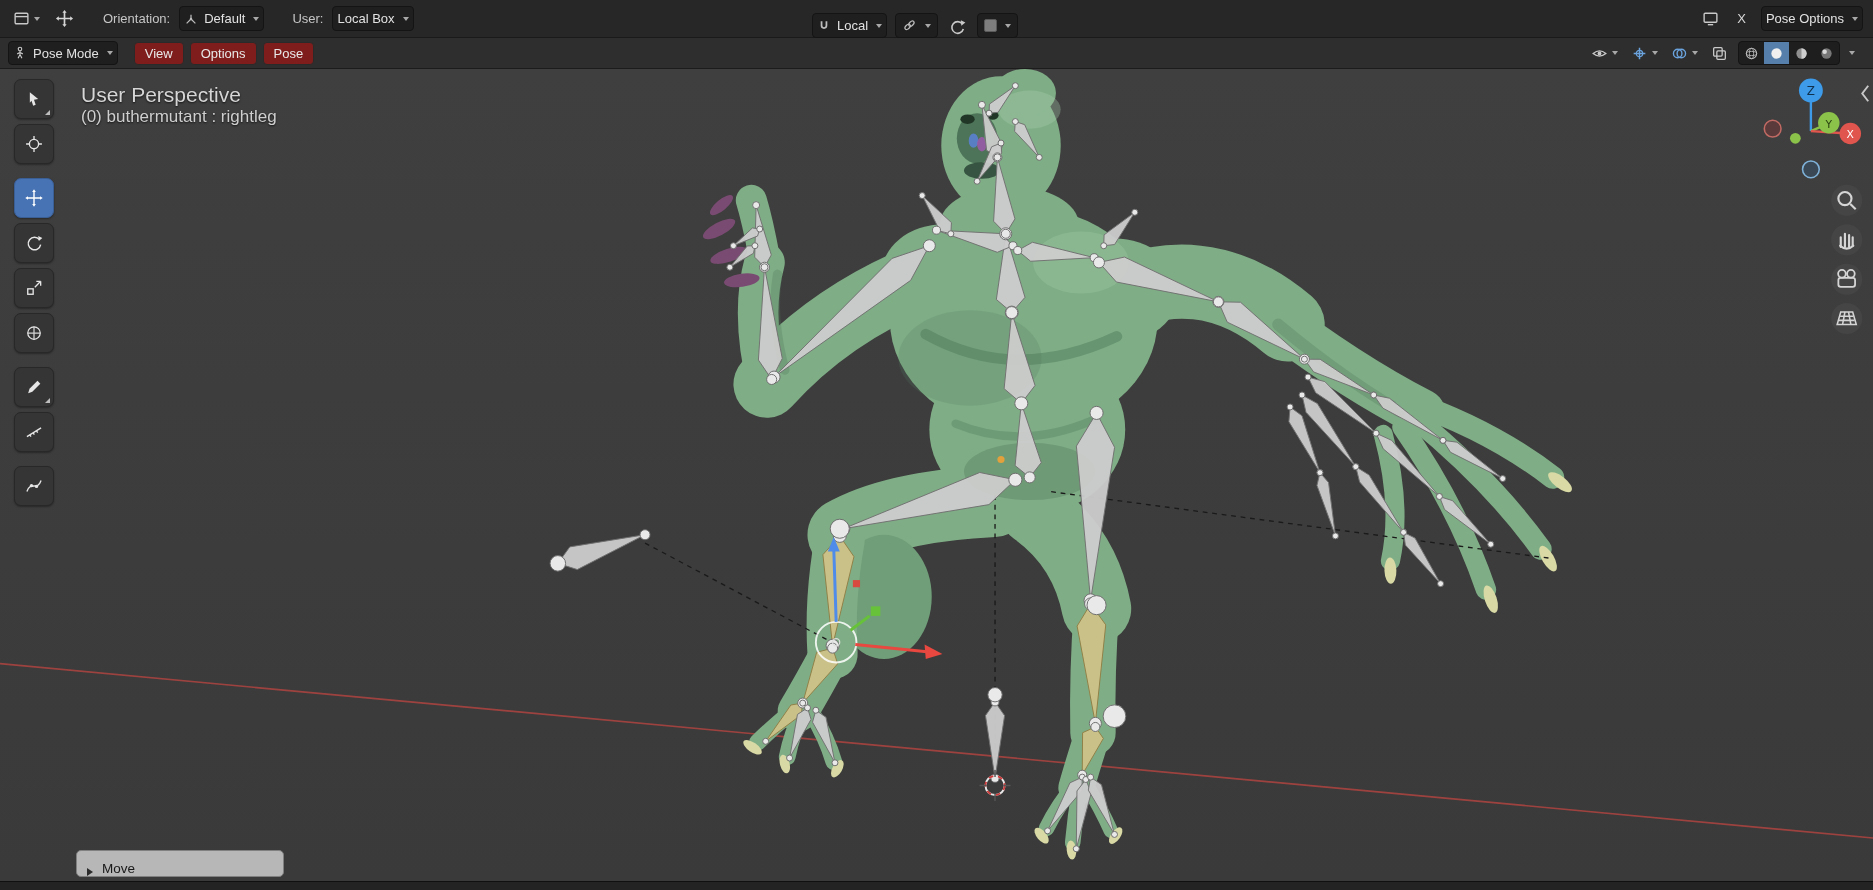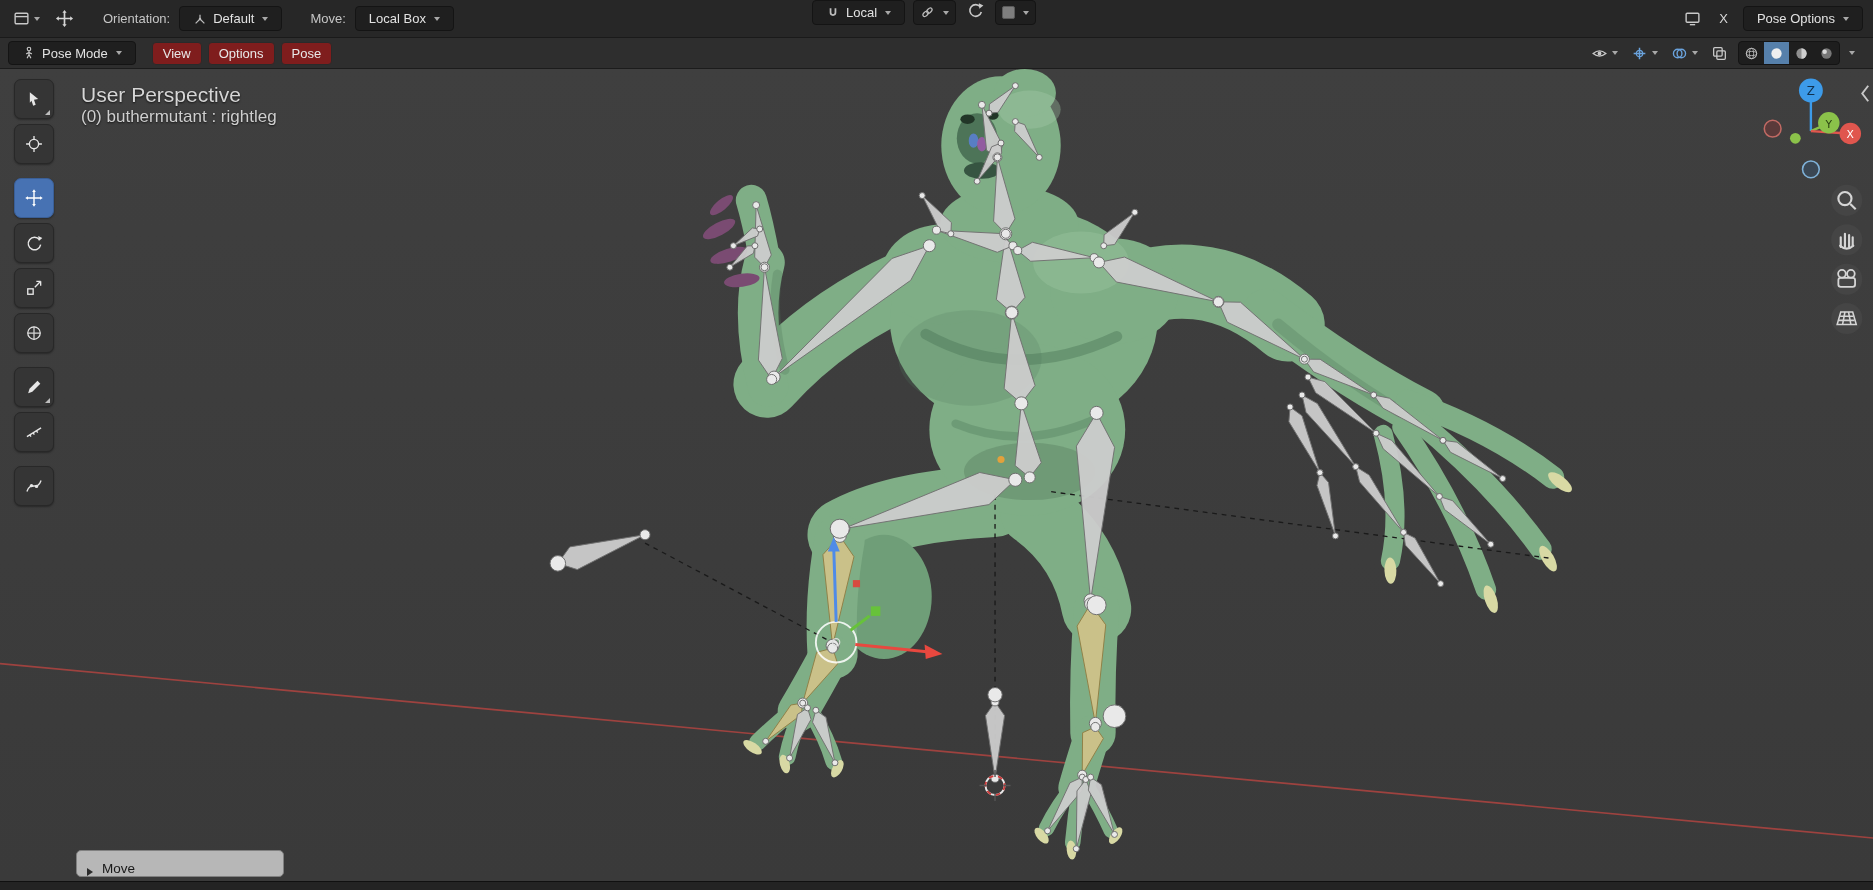--- a/index.html
+++ b/index.html
@@ -7,29 +7,29 @@
               font-family:"Liberation Sans","DejaVu Sans",sans-serif; }
   .app { position:relative; width:1873px; height:729px; }
 
   
   .topbar { position:relative; height:38px; background:#272727; border-bottom:1px solid #1a1a1a;
             display:flex; align-items:center; padding:0 10px; gap:9px; color:#cfcfcf; font-size:13px; }
   .vheader { position:relative; height:31px; background:#2e2e2e; border-bottom:1px solid #1c1c1c;
              display:flex; align-items:center; padding:0 8px; gap:6px; color:#d5d5d5; font-size:13px; }
   .lbl { color:#c6c6c6; }
   .pill { display:inline-flex; align-items:center; gap:6px; background:#1f1f1f; border:1px solid #141414;
-          border-radius:4px; height:25px; padding:0 13px; color:#e2e2e2; cursor:default; white-space:nowrap; }
+          border-radius:4px; height:25px; padding:0 4px; color:#e2e2e2; cursor:default; white-space:nowrap; }
   .pill.sm { padding:0 6px; }
   .chev { width:0; height:0; border-left:3.5px solid transparent; border-right:3.5px solid transparent;
           border-top:4.5px solid #a8a8a8; margin-left:2px; }
   .flatbtn { display:inline-flex; align-items:center; gap:2px; padding:2px 3px; border-radius:3px; }
   .menubtn { background:#7f1d1d; border:1px solid #2a2a2a; border-radius:4px; height:23px;
              display:inline-flex; align-items:center; padding:0 10px; color:#e8e8e8; }
   .xbtn { color:#d8d8d8; font-size:13px; padding:2px 6px; }
-  .tb-center { position:absolute; left:812px; top:0; height:38px; display:flex; align-items:flex-start; gap:8px; }
+  .tb-center { position:absolute; left:812px; top:0; height:38px; display:flex; align-items:flex-end; gap:8px; }
   .tb-right { margin-left:auto; display:flex; align-items:center; gap:9px; }
   .swatch { width:13px; height:13px; border-radius:2px; background:#7e7e7e; border:1px solid #5a5a5a; }
   .seg { display:flex; align-items:center; background:#1e1e1e; border:1px solid #141414; border-radius:4px; overflow:hidden; height:24px; }
   .seg .cell { width:25px; height:24px; display:flex; align-items:center; justify-content:center; }
   .seg .cell.active { background:#5680ab; }
   .hdr-right { margin-left:auto; display:flex; align-items:center; gap:7px; padding-right:10px; }
   svg.icon { display:block; }
 
   
   .viewport { position:relative; width:1873px; height:812px; background:linear-gradient(#3f3f3f,#3a3a3a); overflow:hidden; }
@@ -77,21 +77,21 @@
     <span class="lbl">Orientation:</span>
     <span class="pill">
       <svg class="icon" width="14" height="14" viewBox="0 0 16 16">
         <path d="M3,13L8,8M13,13L8,8M8,8V3" stroke="#bdbdbd" stroke-width="1.4" fill="none"></path>
         <circle cx="8" cy="8" r="1.4" fill="#bdbdbd"></circle>
       </svg>
       <span>Default</span>
       <span class="chev"></span>
     </span>
     <span style="width:10px"></span>
-    <span class="lbl">Move:</span>
+    <span class="lbl">User:</span>
     <span class="pill">
       <span>Local Box</span>
       <span class="chev"></span>
     </span>
 
     <div class="tb-center">
       <span class="pill">
         <svg class="icon" width="14" height="14" viewBox="0 0 16 16">
           <path d="M5.2,2.5 v5 a2.8,2.8 0 0 0 5.6,0 v-5" fill="none" stroke="#bdbdbd" stroke-width="2"></path>
         </svg>

